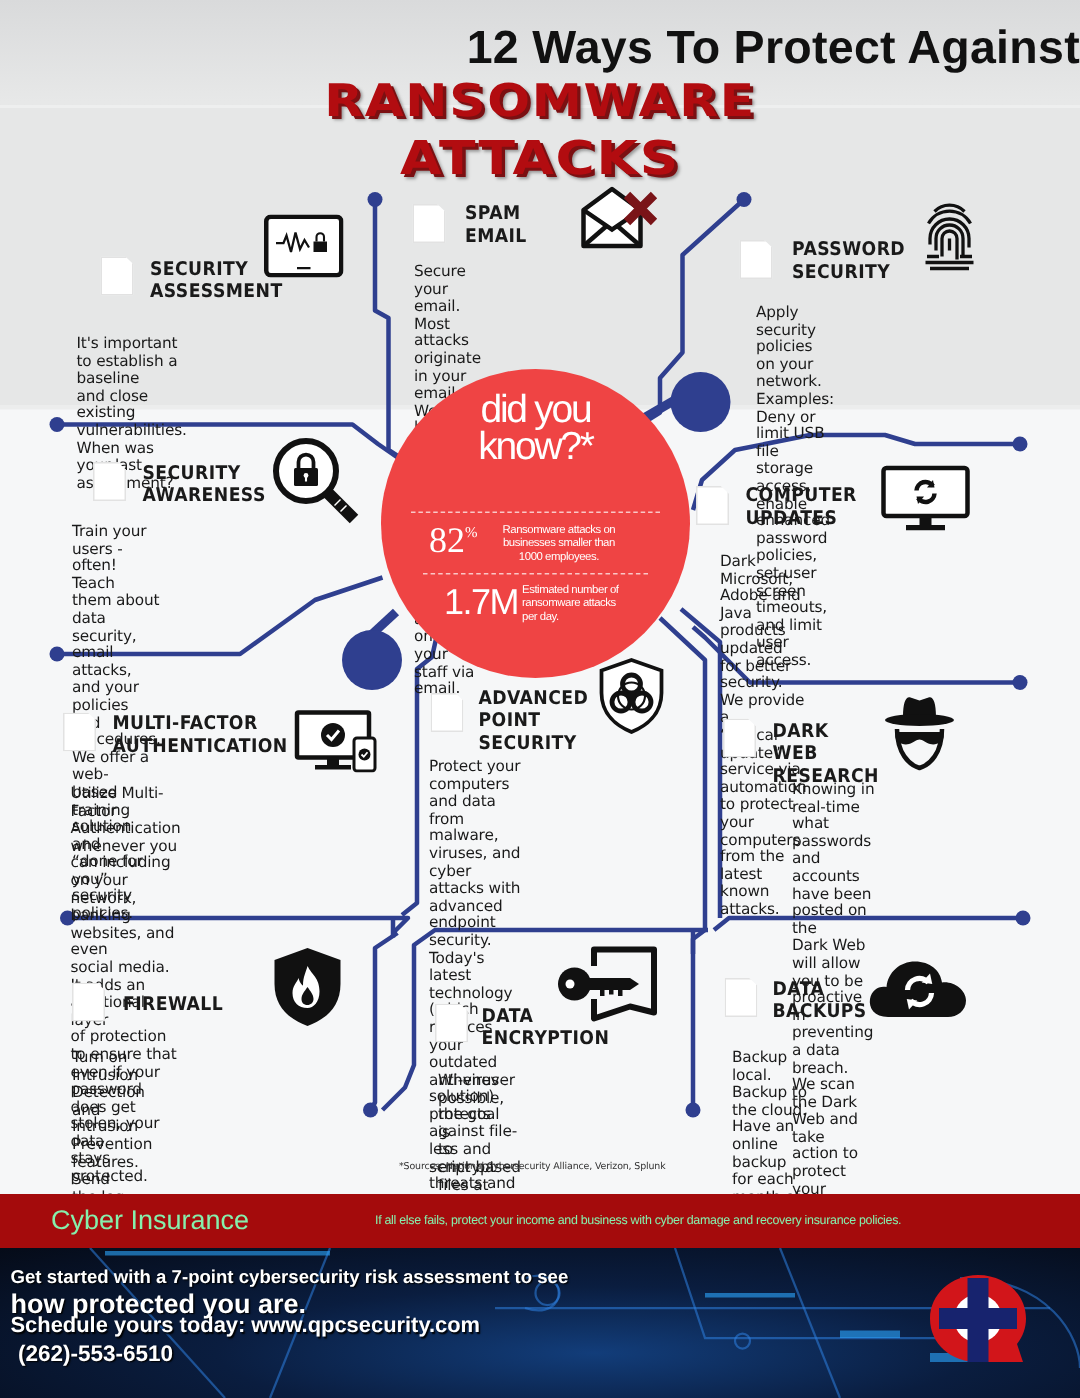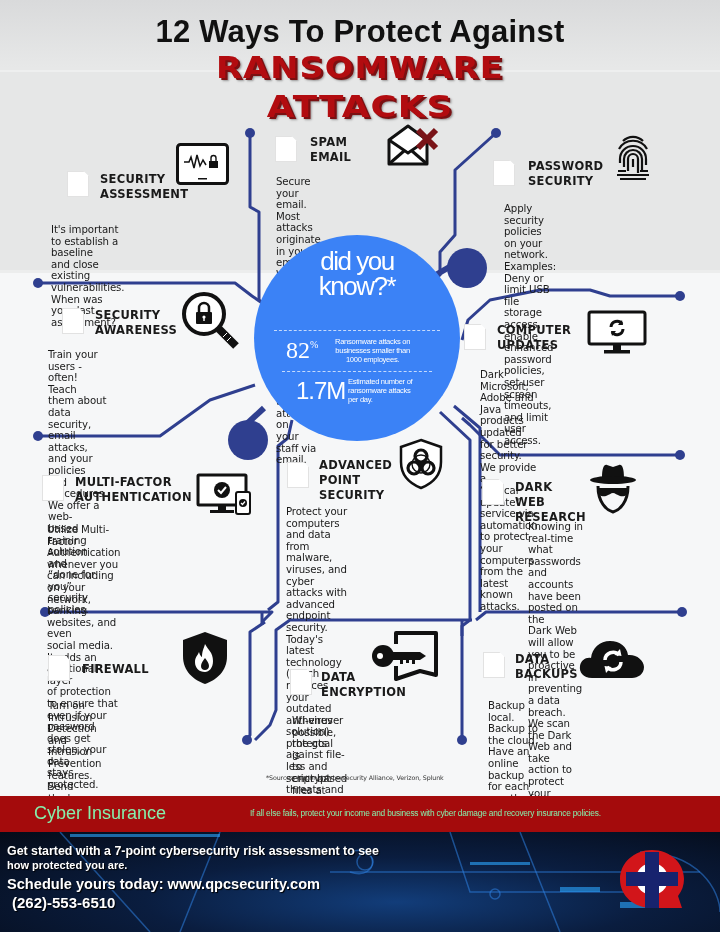--- a/index.html
+++ b/index.html
@@ -3,52 +3,52 @@
 <meta charset="utf-8">
 <style>
   * { box-sizing: border-box; margin: 0; padding: 0; }
   html, body { width: 720px; height: 932px; overflow: hidden; }
   body { position: relative; background: #f5f6f7; font-family: "DejaVu Sans", sans-serif; color: #1c1c1c; }
 
   .band-top { position: absolute; left: 0; top: 0; width: 720px; height: 270px; background: linear-gradient(#d9dadb, #e7e8e8 25%, #e6e7e7 100%); }
   .band-top2 { position: absolute; left: 0; top: 70px; width: 720px; height: 200px; background: #e6e7e7; border-top: 2px solid #eeefef; }
   .band-mid { position: absolute; left: 0; top: 270px; width: 720px; height: 525px; background: #f6f7f8; border-top: 3px solid #eceded; }
 
-  .title1 { position: absolute; top: 14px; left: 0; width: 720px; text-align: center; font-family: "Liberation Sans", sans-serif; font-weight: 900; font-size: 31px; letter-spacing: 0.2px; color: #111; }
+  .title1 { position: absolute; top: 14px; left: 0; width: 720px; text-align: right; font-family: "Liberation Sans", sans-serif; font-weight: 900; font-size: 31px; letter-spacing: 0.2px; color: #111; }
   .title2, .title3 { position: absolute; left: 0; width: 720px; text-align: center; font-family: "DejaVu Sans", sans-serif; font-weight: bold; color: #b20c10; text-shadow: 2px 2px 0 #7b1012, 3px 3px 2px rgba(0,0,0,0.35); letter-spacing: 1px; }
   .title2 { top: 50px; font-size: 30px; transform: scaleX(1.12); }
   .title3 { top: 88px; font-size: 31px; transform: scaleX(1.15); }
 
   svg.circuit { position: absolute; left: 0; top: 0; width: 720px; height: 800px; }
 
   .section { position: absolute; }
   .doc { position: absolute; width: 22px; height: 26px; background: #fff; border: 1px solid #e2e2e2; clip-path: polygon(0 0, 75% 0, 100% 20%, 100% 100%, 0 100%); }
   .sec-title { position: absolute; font-family: "DejaVu Sans", sans-serif; font-weight: bold; font-size: 12.5px; line-height: 15px; color: #1a1a1a; letter-spacing: 0.3px; transform: scaleX(0.92); transform-origin: left; text-transform: uppercase; white-space: pre-line; }
   .sec-body { position: absolute; font-family: "DejaVu Sans", sans-serif; font-size: 10.2px; line-height: 11.6px; color: #1a1a1a; white-space: pre-line; letter-spacing: -0.1px; }
   .icon { position: absolute; }
 
-  .did { position: absolute; left: 254px; top: 235px; width: 206px; height: 206px; border-radius: 50%; background: #3b82f6; color: #fff; font-family: "Liberation Sans", sans-serif; text-decoration: underline; }
+  .did { position: absolute; left: 254px; top: 246px; width: 206px; height: 206px; border-radius: 50%; background: #ef4444; color: #fff; font-family: "Liberation Sans", sans-serif; text-decoration: underline; }
   .did-h { position: absolute; top: 14px; left: 0; width: 100%; text-align: center; font-size: 26px; line-height: 25px; letter-spacing: -1.5px; white-space: pre-line; }
   .stat { position: absolute; left: 14px; width: 185px; height: 36px; }
   .stat .num { position: absolute; font-family: "Liberation Serif", serif; font-size: 24px; top: 2px; }
   .stat .num sup { font-size: 10px; vertical-align: top; position: relative; top: 2px; }
   .stat .desc { position: absolute; font-size: 7.6px; line-height: 8.8px; letter-spacing: -0.3px; white-space: pre-line; }
   .dash { position: absolute; left: 20px; width: 166px; border-top: 1px dashed rgba(255,255,255,0.7); }
 
   .sources { position: absolute; left: 266px; top: 774px; font-size: 6.3px; color: #333; letter-spacing: -0.1px; }
 
   .insurance { position: absolute; left: 0; top: 796px; width: 720px; height: 36px; background: #a40b0c; color: #86efac; }
   .ins-title { position: absolute; left: 34px; top: 7px; font-family: "Liberation Sans", sans-serif; font-size: 18px; }
   .ins-body { position: absolute; left: 250px; top: 12px; font-size: 8.3px; letter-spacing: -0.2px; font-family: "Liberation Sans", sans-serif; }
 
   .cta { position: absolute; left: 0; top: 832px; width: 720px; height: 100px; background: radial-gradient(ellipse at 55% 70%, #123d7a 0%, #0a1d3f 45%, #050b18 100%); overflow: hidden; }
   .cta svg.bgtech { position: absolute; left: 0; top: 0; width: 720px; height: 100px; }
   .cta-line { position: absolute; left: 7px; color: #fff; font-family: "Liberation Sans", sans-serif; font-weight: bold; text-shadow: 1px 1px 1px #000; white-space: nowrap; }
   .cta-1 { top: 12px; font-size: 12.4px; }
-  .cta-2 { top: 27px; font-size: 11px; }
+  .cta-2 { top: 27px; font-size: 18px; }
   .cta-3 { top: 44px; font-size: 14.6px; }
   .cta-4 { top: 62px; left: 12px; font-size: 15px; }
   .logo { position: absolute; left: 618px; top: 16px; width: 68px; height: 62px; }
 </style>
 </head>
 <body>
 
 <div class="band-top"></div>
 <div class="band-top2"></div>
 <div class="band-mid"></div>

